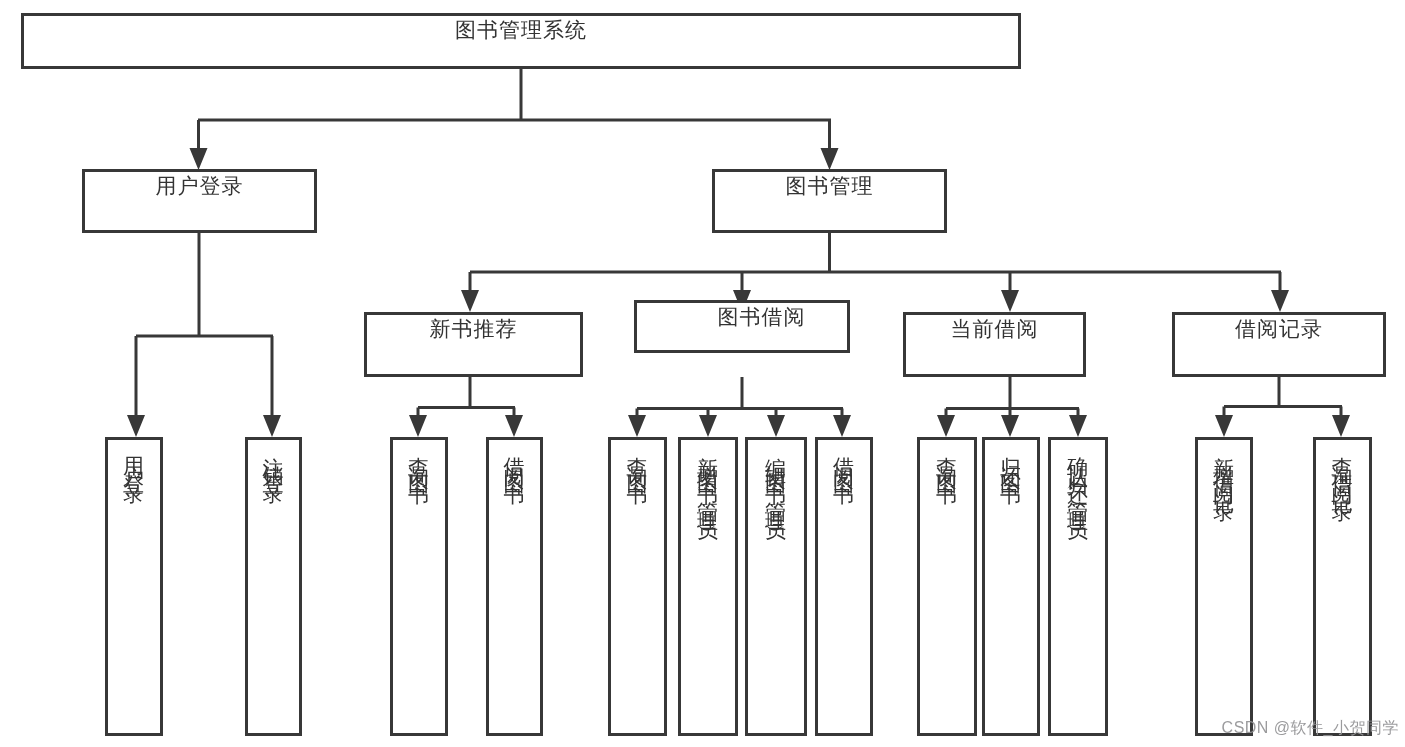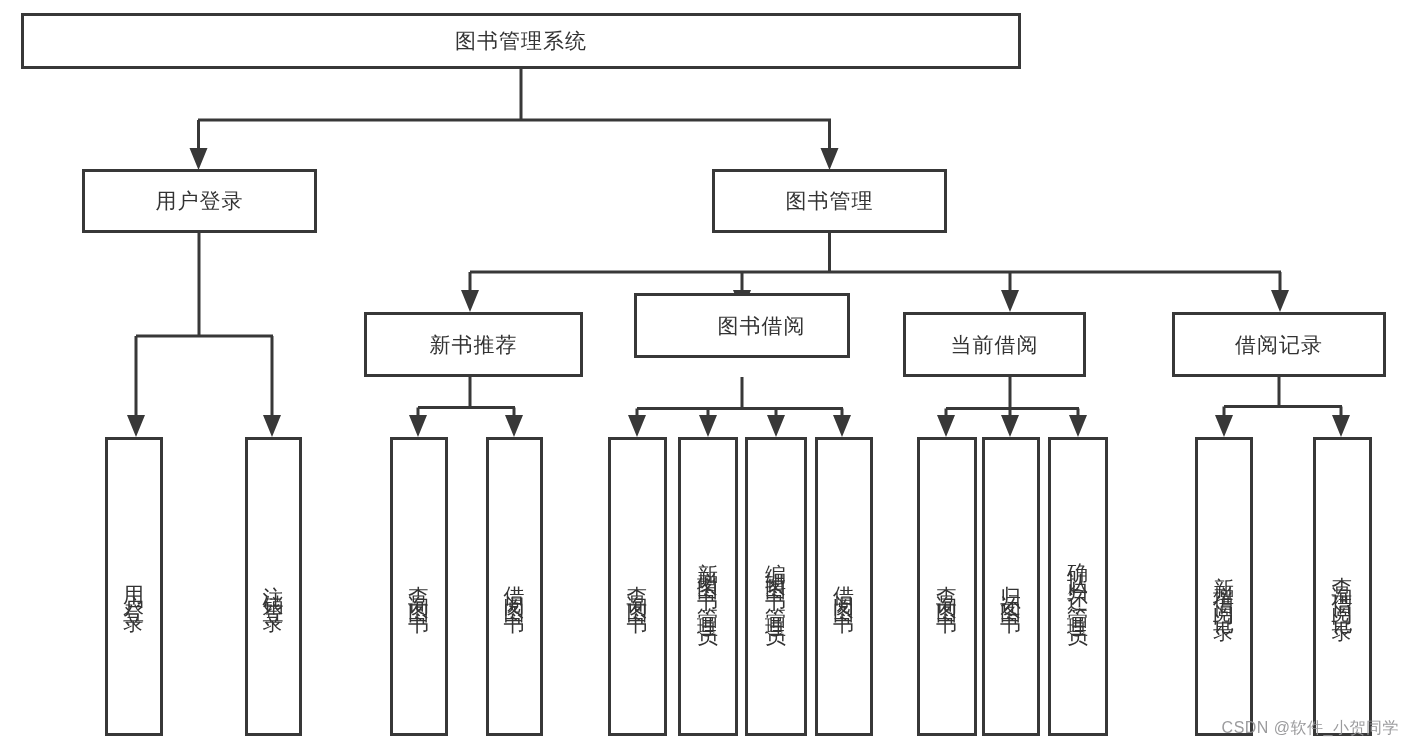--- a/index.html
+++ b/index.html
@@ -19,21 +19,20 @@
     position: absolute;
     left: 0; top: 0;
     width: 1405px; height: 747px;
   }
   .node {
     position: absolute;
     box-sizing: border-box;
     background: #ffffff;
     border: 3px solid #383838;
     display: flex;
-    align-items: center;
     justify-content: center;
     color: #333333;
     font-size: 21px;
     letter-spacing: 1px;
   }
   .node.vert {
     letter-spacing: 0;
   }
   .vtext {
     writing-mode: vertical-rl;
@@ -121,21 +120,21 @@
   <div class="node" style="left:82px; top:169px; width:235px; height:64px;">
     <span>用户登录</span>
   </div>
   <div class="node" style="left:364px; top:312px; width:219px; height:65px;">
     <span>新书推荐</span>
   </div>
 
   <div class="node" style="left:712px; top:169px; width:235px; height:64px;">
     <span>图书管理</span>
   </div>
-  <div class="node" style="left:634px; top:293px; width:216px; height:65px;padding-left:39px;">
+  <div class="node" style="left:634px; top:300px; width:216px; height:53px;padding-left:39px;">
     <span>图书借阅</span>
   </div>
   <div class="node" style="left:903px; top:312px; width:183px; height:65px;">
     <span>当前借阅</span>
   </div>
   <div class="node" style="left:1172px; top:312px; width:214px; height:65px;">
     <span>借阅记录</span>
   </div>
 
   <div class="node vert" style="left:105px; top:437px; width:58px; height:299px;">

